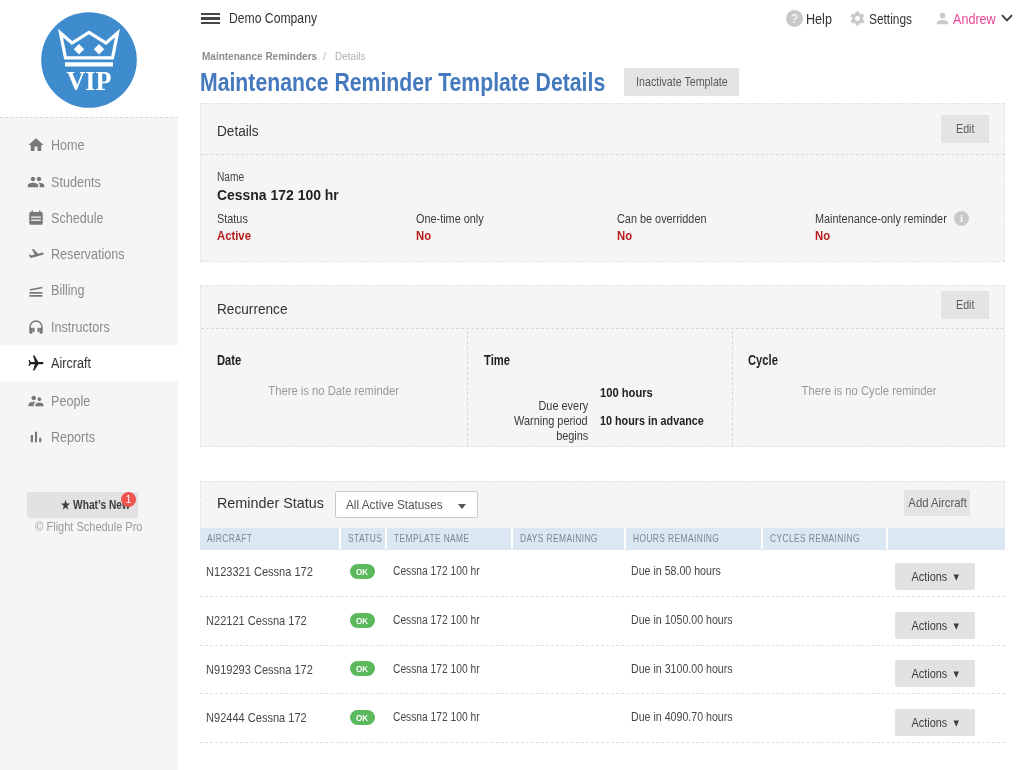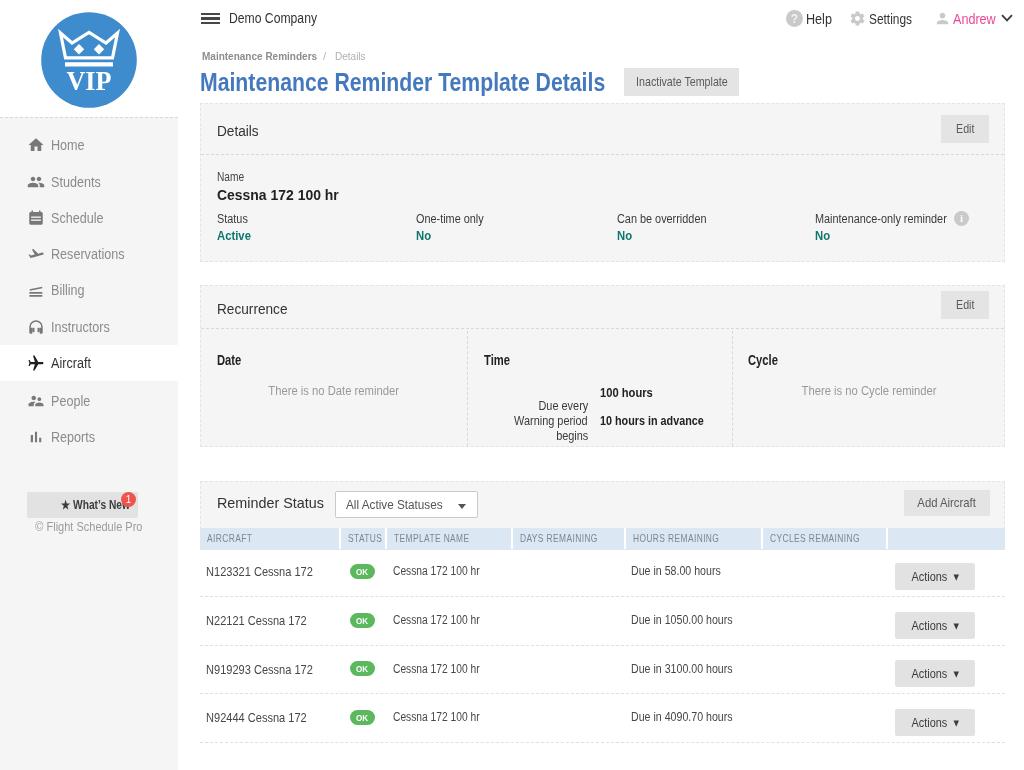--- a/index.html
+++ b/index.html
@@ -19,21 +19,21 @@
 .navitem.sel { background:#fff; }
 .navitem.sel .lbl { color:#333; }
 
 
 .th { position:absolute; top:0; height:21px; font-size:10.5px; color:#7c8793; letter-spacing:.5px; line-height:21px; padding-left:7px; border-right:2px solid #fff; }
 .rowtxt { font-size:13px; color:#474747; white-space:nowrap; }
 .okpill { position:absolute; width:25px; height:15px; background:#5cb85c; border-radius:8px; color:#fff; font-size:9.5px; font-weight:bold; text-align:center; line-height:15px; }
 .actbtn { position:absolute; left:895px; width:80px; height:27px; background:#e2e2e2; border-radius:2px; color:#3c3c3c; font-size:13px; text-align:center; line-height:27px; }
 .rowsep { position:absolute; left:200px; width:805px; border-top:1px dashed #e0e0e0; }
 .flbl { font-size:12.5px; color:#3a3a3a; }
-.fval { font-size:13px; font-weight:bold; color:#0f766e;text-align:center; }
+.fval { font-size:13px; font-weight:bold; color:#b91c1c;text-align:center; }
 </style>
 </head>
 <body>
 <div id="page">
 
   <div class="abs" style="left:201px; top:13px; width:19px;">
     <div style="height:2.4px;background:#474747;margin-bottom:2.1px;"></div>
     <div style="height:2.4px;background:#474747;margin-bottom:2.1px;"></div>
     <div style="height:2.4px;background:#474747;"></div>
   </div>
@@ -170,21 +170,21 @@
   </div>
 
   <div class="abs" style="left:200px; top:481px; width:805px; height:48px; background:#f5f5f5; border:1px dashed #e4e4e4; border-bottom:none;">
     <div style="position:absolute; left:16px; top:13px; font-size:14.5px; color:#333;"><span class="sx" style="transform:scaleX(.99);">Reminder Status</span></div>
     <div style="position:absolute; left:134px; top:9px; width:143px; height:27px; background:#fff; border:1px solid #c9c9c9; border-radius:2px;">
       <span style="position:absolute; left:10px; top:6px; font-size:12.5px; color:#555;"><span class="sx" style="transform:scaleX(.94);">All Active Statuses</span></span>
       <svg style="position:absolute; right:11px; top:11.5px;" width="8" height="5" viewBox="0 0 8 5">
           <path fill="#555" d="M0 0h8L4 5z"></path>
         </svg>
     </div>
-    <div class="btn" style="position:absolute; left:703px; top:8px; width:86px; height:26px; line-height:26px;"><span class="sxc" style="transform:scaleX(.87);">Add Aircraft</span></div>
+    <div class="btn" style="position:absolute; left:703px; top:8px; width:66px; height:26px; line-height:26px;"><span class="sxc" style="transform:scaleX(.87);">Add Aircraft</span></div>
   </div>
 
   <div class="abs" style="left:200px; top:528px; width:805px; height:21.5px; background:#dbe7f3;">
     <div class="th" style="left:0; width:141px;"><span class="sx" style="transform:scaleX(.8);">AIRCRAFT</span></div>
     <div class="th" style="left:141px; width:46px;"><span class="sx" style="transform:scaleX(.8);">STATUS</span></div>
     <div class="th" style="left:187px; width:126px;"><span class="sx" style="transform:scaleX(.8);">TEMPLATE NAME</span></div>
     <div class="th" style="left:313px; width:113px;"><span class="sx" style="transform:scaleX(.8);">DAYS REMAINING</span></div>
     <div class="th" style="left:426px; width:137px;"><span class="sx" style="transform:scaleX(.8);">HOURS REMAINING</span></div>
     <div class="th" style="left:563px; width:125px;"><span class="sx" style="transform:scaleX(.8);">CYCLES REMAINING</span></div>
     <div class="th" style="left:688px; width:117px; border-right:none;"></div>

